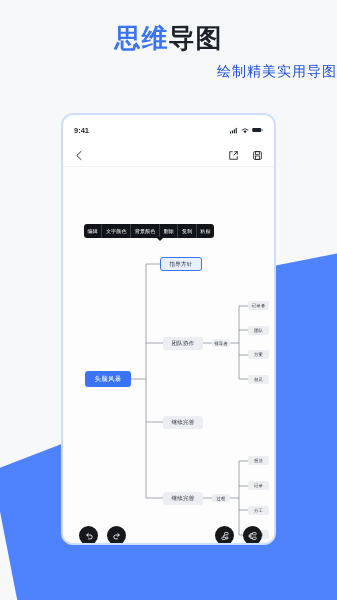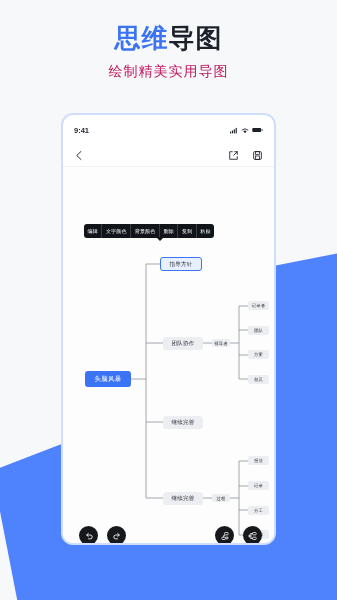--- a/index.html
+++ b/index.html
@@ -45,22 +45,23 @@
     font-size: 26px;
     font-weight: bold;
     letter-spacing: 1px;
     line-height: 1.15;
   }
   .title .t-blue { color: #3a74f5; }
   .title .t-dark { color: #1d2129; }
   .subtitle {
     margin-top: 9px;
     font-size: 14px;
-    color: #be185d;
+    color: #1d4ed8;
     letter-spacing: 1px;
+    text-align: right;
   }
   
   .phone {
     position: absolute;
     left: 61px; top: 113px;
     width: 215px; height: 432px;
     background: #ffffff;
     border: 2px solid #cfdeff;
     border-radius: 12px;
     z-index: 4;

